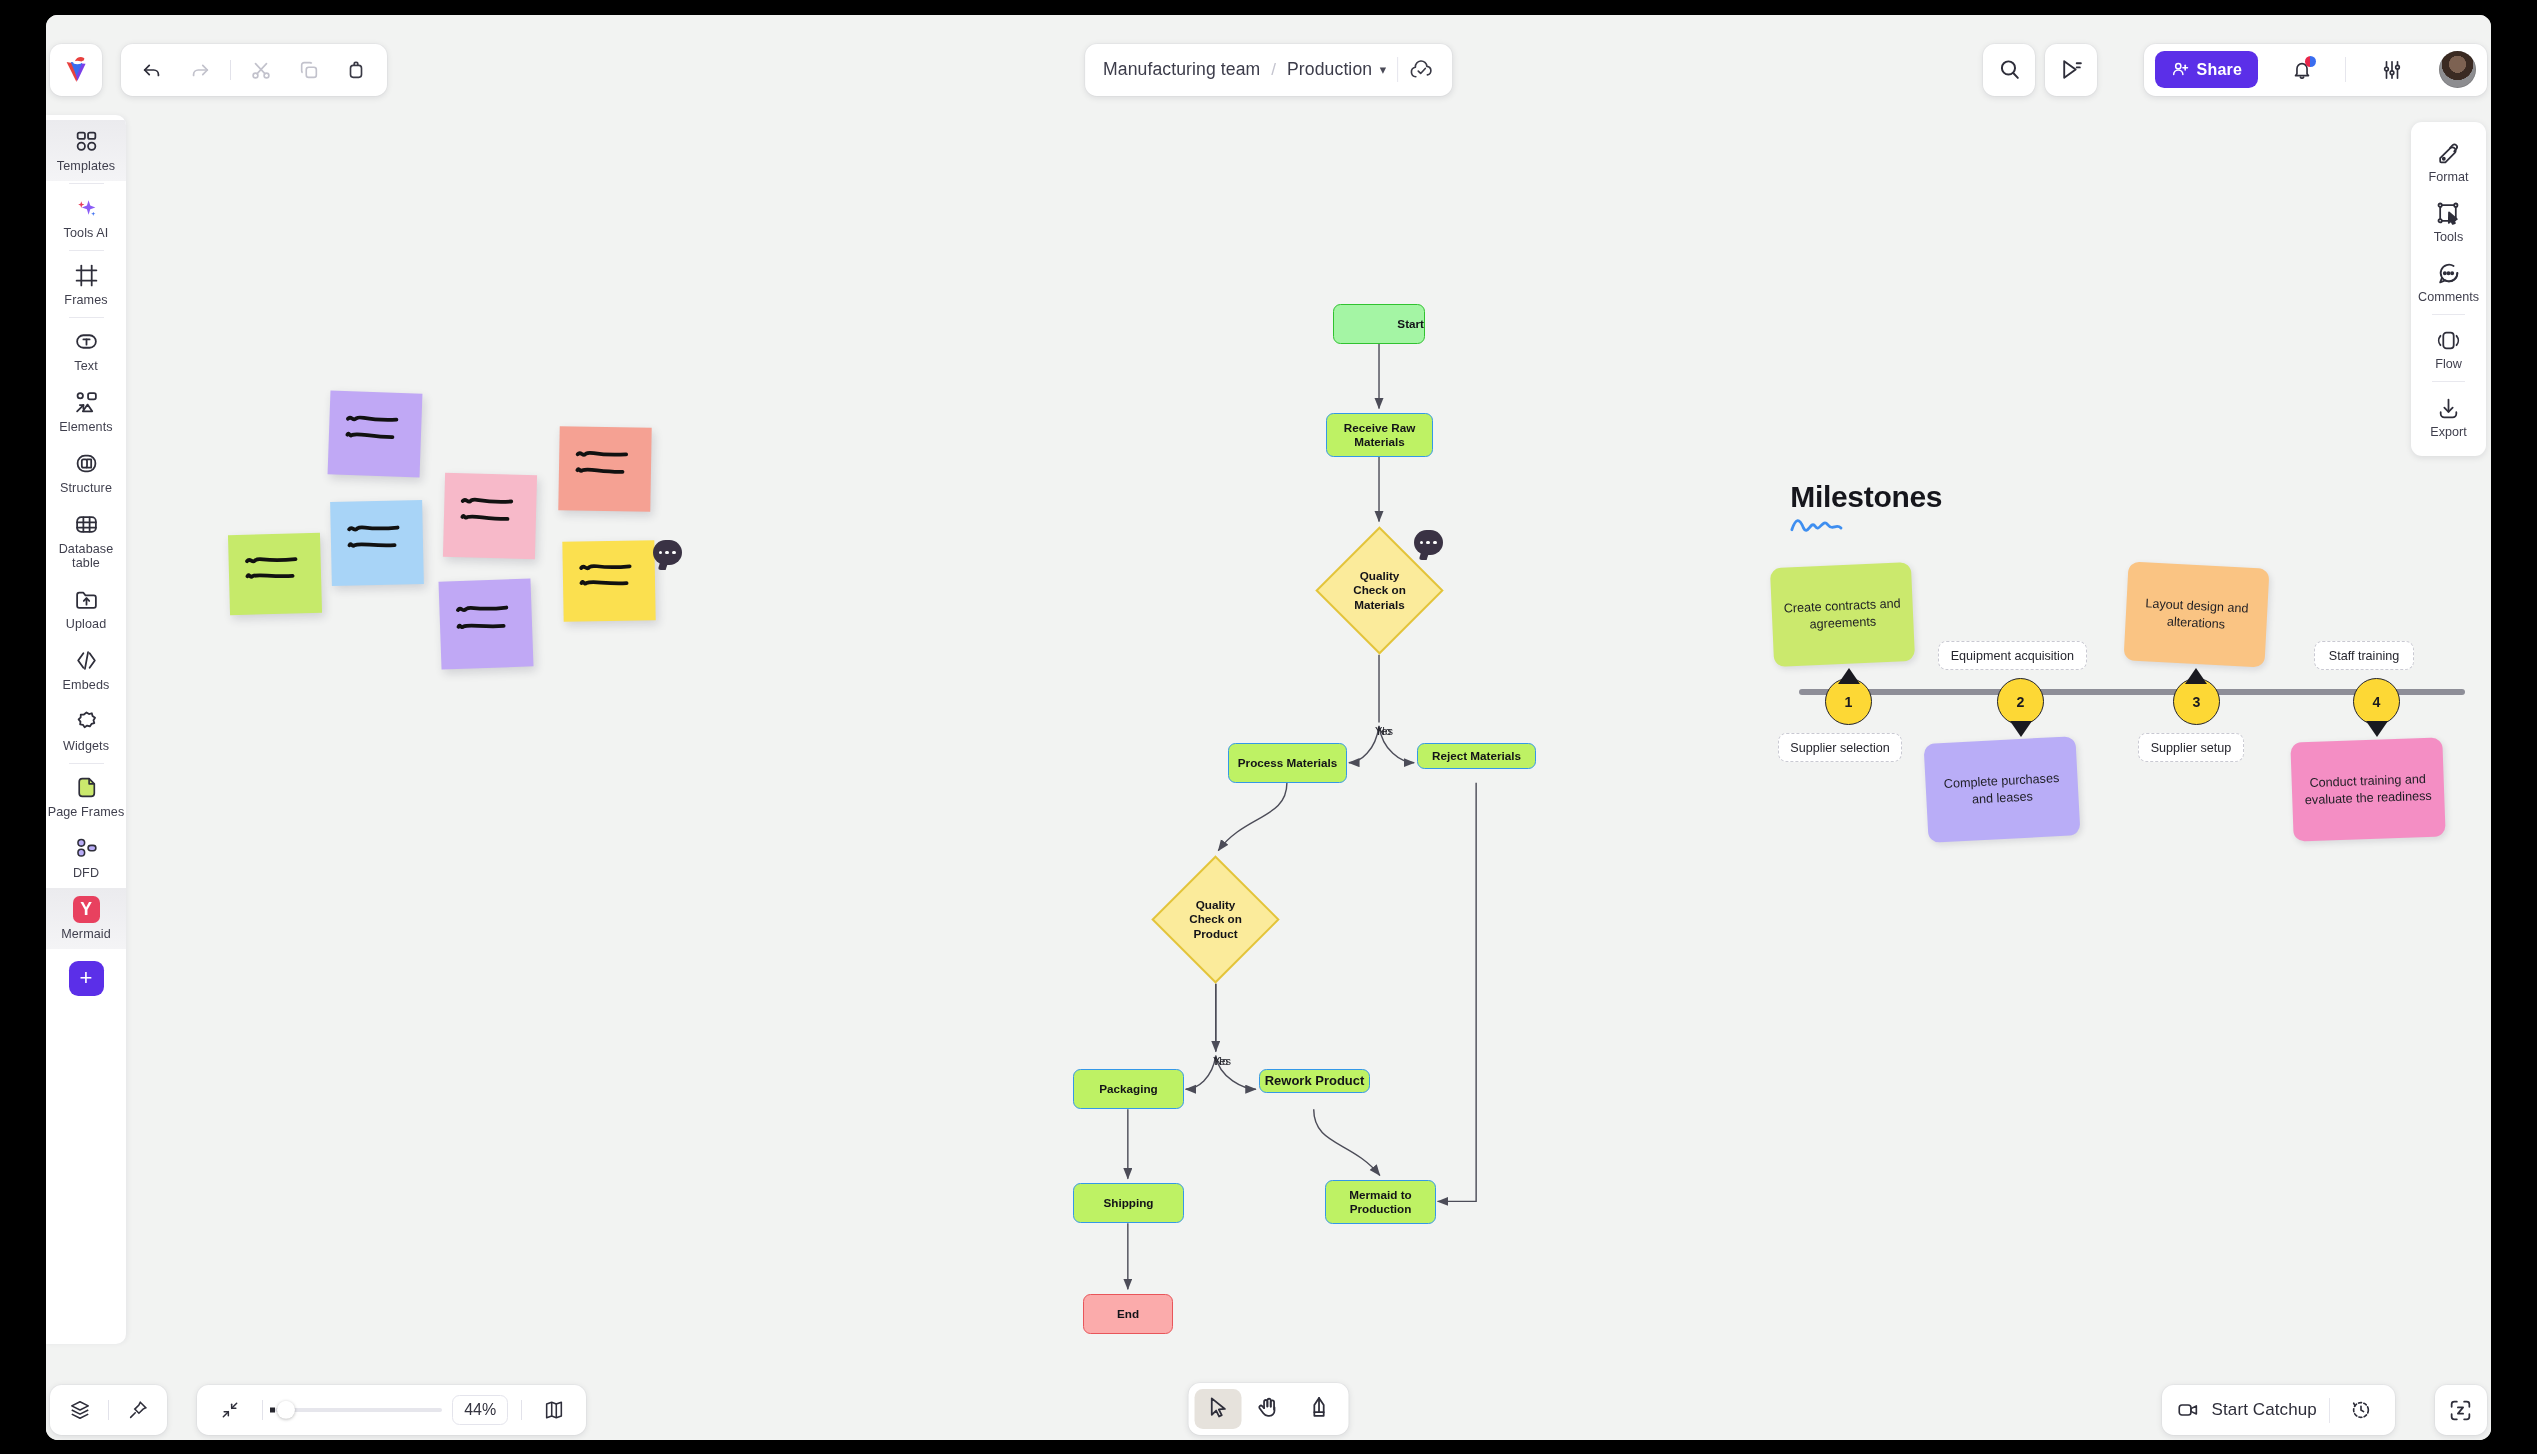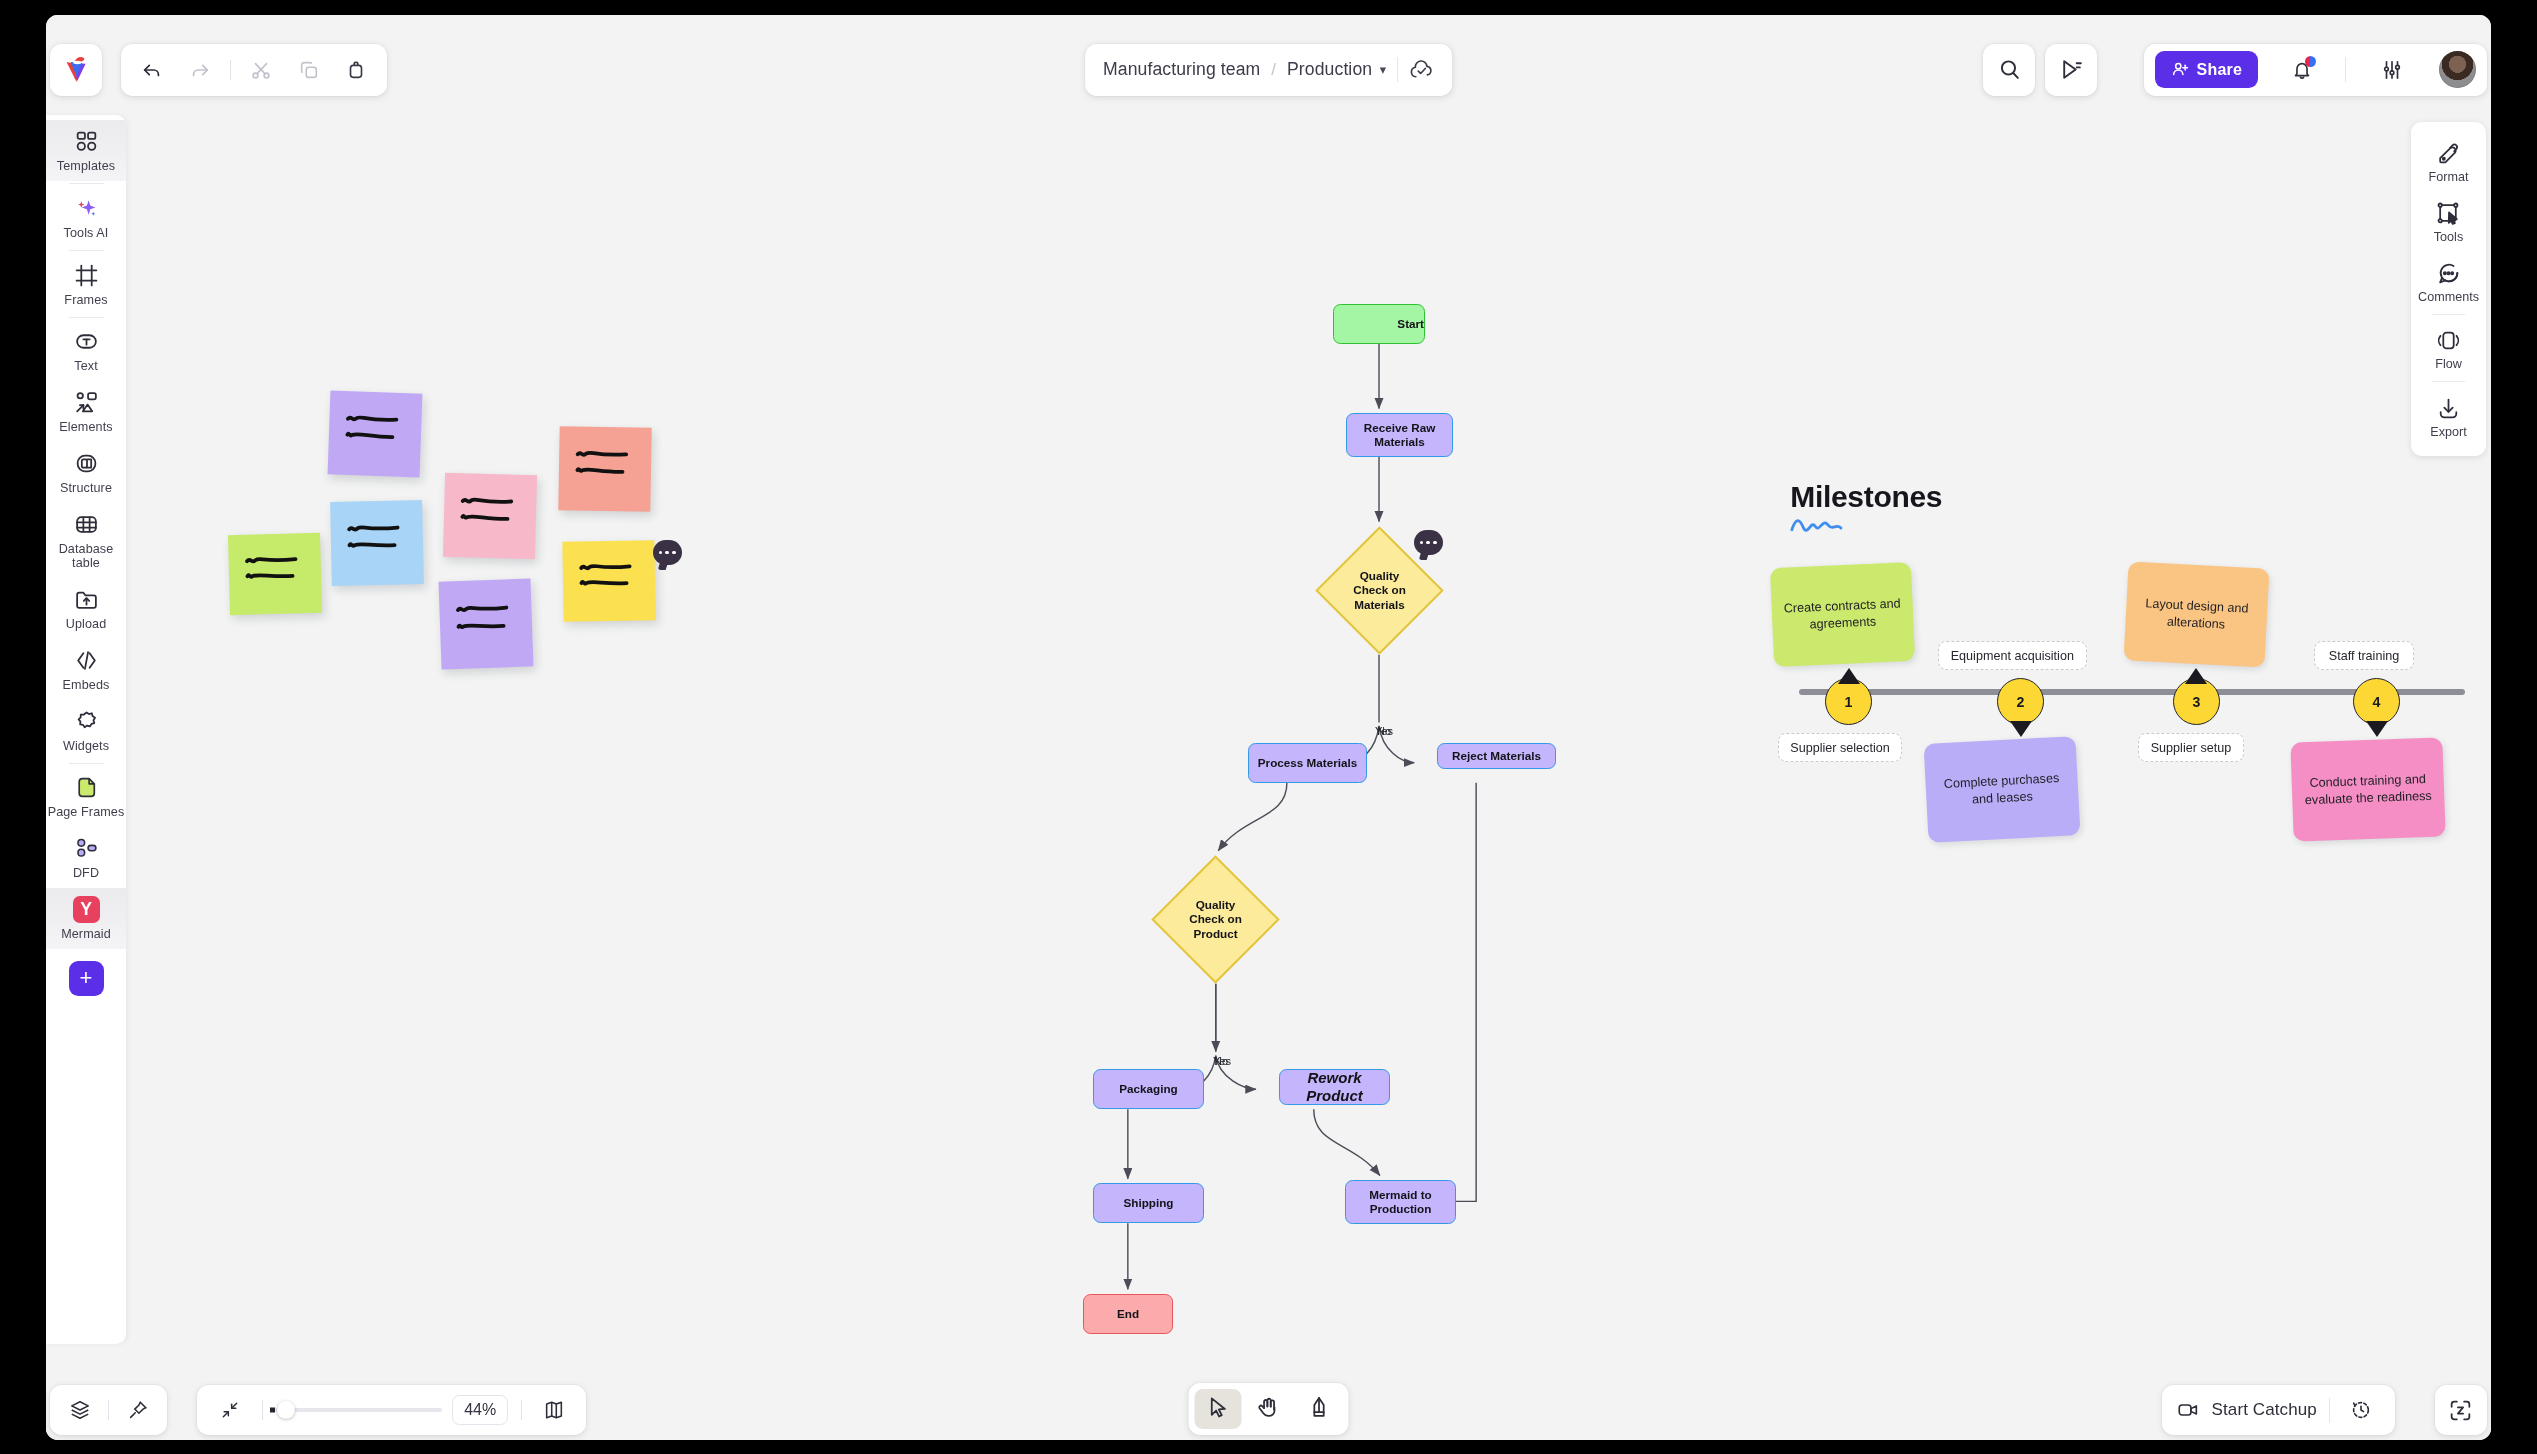--- a/index.html
+++ b/index.html
@@ -121,21 +121,21 @@
   #z-bar { right: 4.2px; bottom: 5px; height: 50px; width: 52px; justify-content: center; }
 
   
   .sticky { position: absolute; box-shadow: 2.5px 4.2px 9.2px rgba(40,40,60,.16); }
   .fc-node {
     position: absolute; display: flex; align-items: center; justify-content: center;
     text-align: center; font-weight: 700; color: #131318; line-height: 1.18;
     font-family: "Liberation Sans", sans-serif;
   }
   .fc-rect { border-radius: 7.5px; border: 1.7px solid; }
-  .fc-blue  { background: #c4b5fd; border-color: #3498e8; margin-left: 20px; }
+  .fc-blue  { background: #bef264; border-color: #3498e8; }
   .fc-green { background: #a4f5a4; border-color: #30c230; }
   .fc-red   { background: #fbabab; border-color: #e8555a; }
   .fc-diamond-label {
     position: absolute; display:flex; align-items:center; justify-content:center; text-align:center;
     font-weight:700; color:#131318; line-height:1.2; font-family:"Liberation Sans",sans-serif;
   }
   .branch-label { position:absolute; font-size:11px; color:#24242c; font-weight:400;}
   .cmt-bubble {
     position: absolute; width: 28.5px; height: 25px; border-radius: 12.6px;
     background: #3a3244; display: flex; align-items: center; justify-content: center; gap: 2.9px;
@@ -285,21 +285,21 @@
       </svg>
       <div class="fc-diamond-label" style="left: 0px; top: 0px; width: 129px; height: 129px; font-size: 11.7px; flex-direction: column;">
             <div>Quality</div>
             <div>Check on</div>
             <div>Product</div>
           </div>
         </div>
         <div class="fc-node fc-rect fc-blue" style="left: 1027px; top: 1054px; width: 111px; height: 40px; font-size: 11.7px; pointer-events: auto; flex-direction: column;">
           <div>Packaging</div>
         </div>
-        <div class="fc-node fc-rect fc-blue" style="left: 1213px; top: 1054px; width: 111px; height: 36px; font-size: 15px; pointer-events: auto; flex-direction: column; font-style: italic;">
+        <div class="fc-node fc-rect fc-blue" style="left: 1213px; top: 1054px; width: 111px; height: 24px; font-size: 13px; pointer-events: auto; flex-direction: column;">
           <div>Rework Product</div>
         </div>
         <div class="fc-node fc-rect fc-blue" style="left: 1027px; top: 1168px; width: 111px; height: 40px; font-size: 11.7px; pointer-events: auto; flex-direction: column;">
           <div>Shipping</div>
         </div>
         <div class="fc-node fc-rect fc-blue" style="left: 1279px; top: 1165px; width: 111px; height: 44px; font-size: 11.7px; pointer-events: auto; flex-direction: column;">
           <div>Mermaid to</div>
           <div>Production</div>
         </div>
         <div class="fc-node fc-rect fc-red" style="left: 1037px; top: 1279px; width: 90px; height: 40px; font-size: 11.7px; pointer-events: auto; flex-direction: column;">

